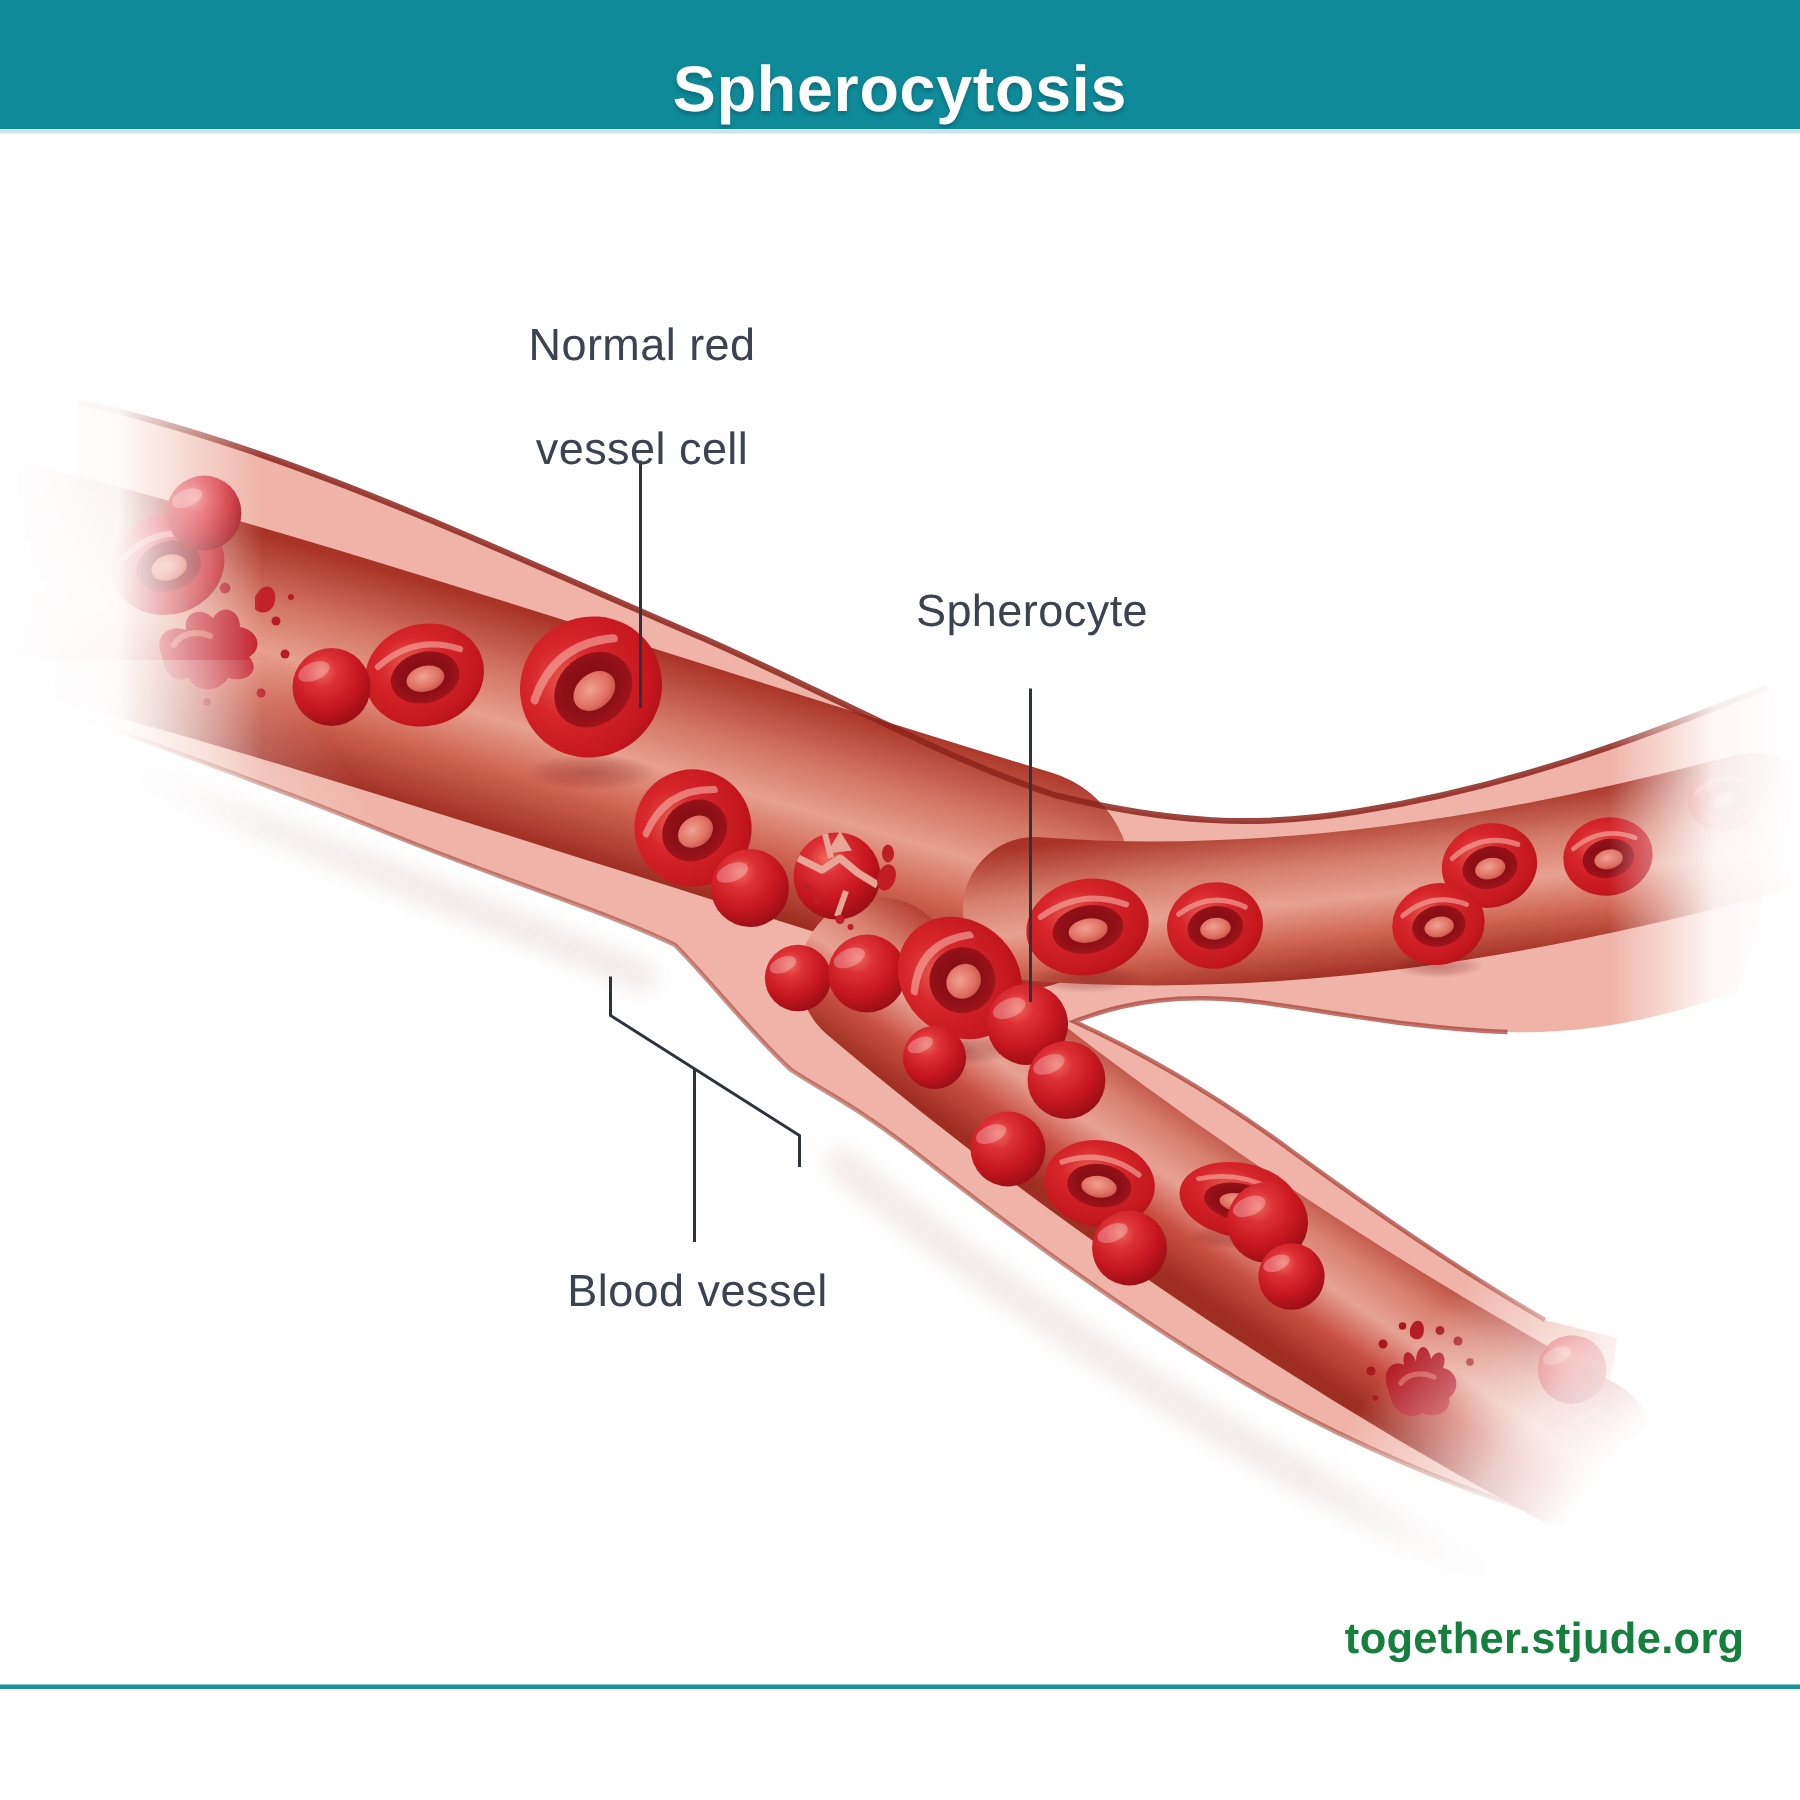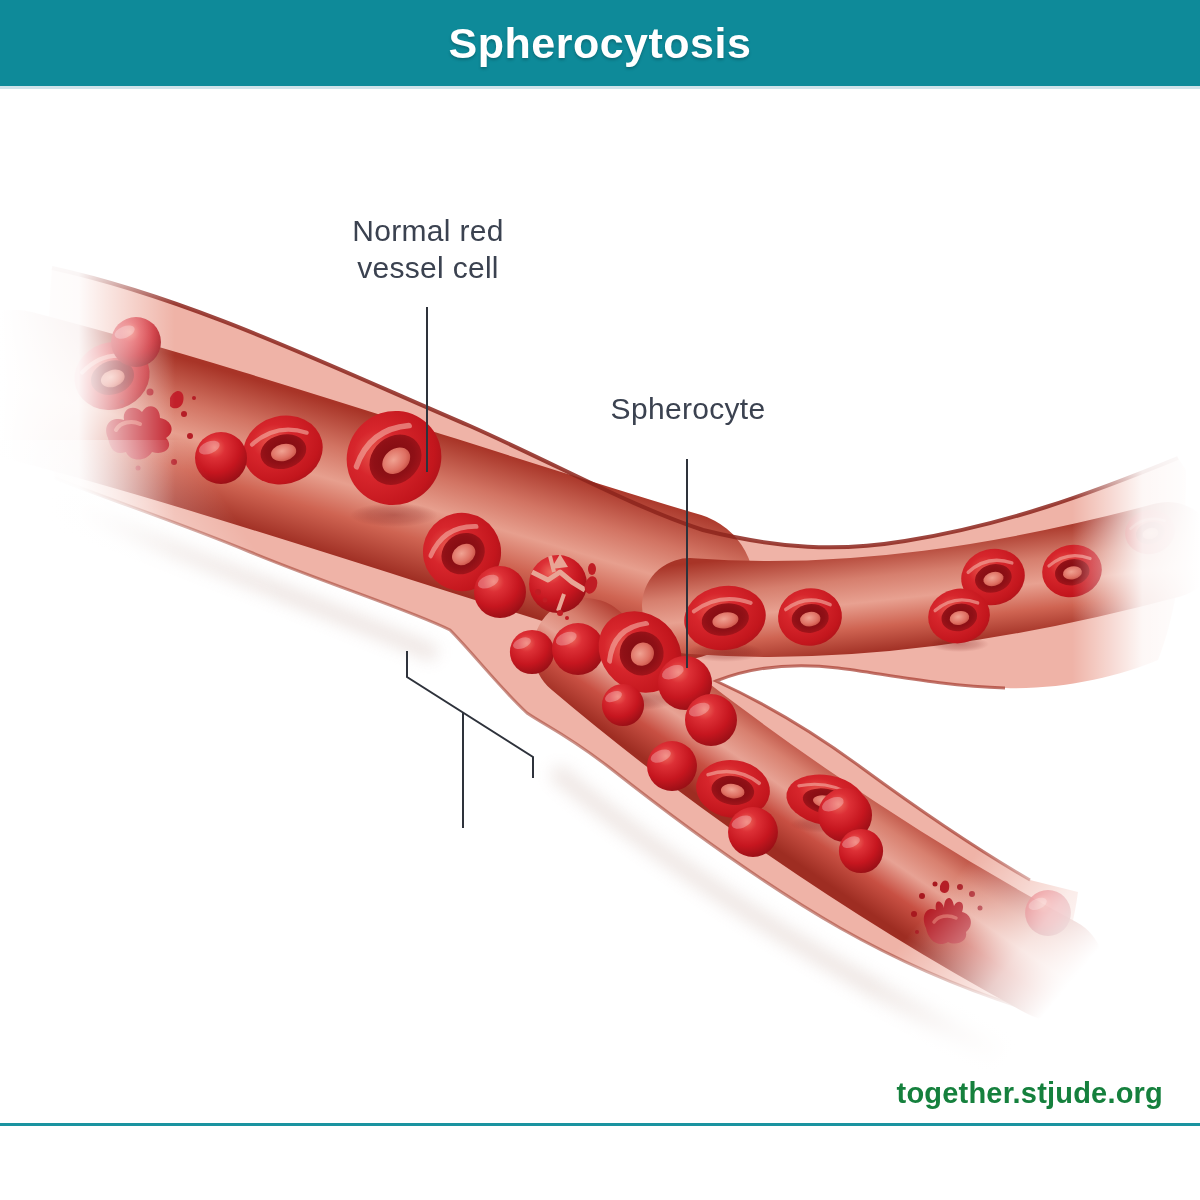--- a/index.html
+++ b/index.html
@@ -1,26 +1,26 @@
 <!DOCTYPE html>
 <html><head>
 <meta charset="utf-8">
 <style>
   html,body{margin:0;padding:0;background:#ffffff;}
   .page{position:relative;width:1200px;height:1200px;background:#ffffff;overflow:hidden;
         font-family:"Liberation Sans", sans-serif;}
   .header-bar{position:absolute;left:0;top:0;width:1200px;height:86px;background:#0E8A99;}
-  .header-title{position:absolute;left:0;top:0;width:1200px;height:86px;line-height:86px;
+  .header-title{position:absolute;left:0;top:17px;width:1200px;height:86px;line-height:86px;
         text-align:center;color:#ffffff;font-size:43px;font-weight:bold;letter-spacing:.5px;
         text-shadow:0 2px 3px rgba(0,0,0,.22);}
   .header-divider{position:absolute;left:0;top:86px;width:1200px;height:3px;background:#CFE3EA;}
   .illustration{position:absolute;left:0;top:0;width:1200px;height:1200px;}
   .callout{position:absolute;transform:translate(-50%,-50%);text-align:center;
         color:#3B4250;font-size:30px;line-height:37px;letter-spacing:.3px;white-space:nowrap;}
-  .callout span{display:block;}
+  .callout span{display:block;margin-top:32px;}
   #label-normal{left:428px;top:249px;}
   #label-spherocyte{left:688px;top:408px;}
   #label-vessel{left:465px;top:861px;}
   .footer-url{position:absolute;right:37px;top:1077px;color:#15803d;font-size:29px;
         font-weight:bold;letter-spacing:.2px;}
   .footer-divider{position:absolute;left:0;top:1123px;width:1200px;height:3px;background:#1A93A0;}
 </style>
 </head>
 <body>
 
@@ -239,20 +239,21 @@
       <path d="M 407,651 L 407,677 L 533,757 L 533,778"></path>
       <path d="M 463,713 L 463,828"></path>
     </g>
   </svg>
 
   <div class="callout" id="label-normal">
     <span>Normal red</span>
     <span>vessel cell</span>
   </div>
   <div class="callout" id="label-spherocyte">Spherocyte</div>
+  <div class="callout" id="label-vessel">Blood vessel</div>
 
   <div class="header-bar"></div>
   <div class="header-title">Spherocytosis</div>
   <div class="header-divider"></div>
 
   <div class="footer-url">together.stjude.org</div>
   <div class="footer-divider"></div>
 </div>
 
 </body></html>

